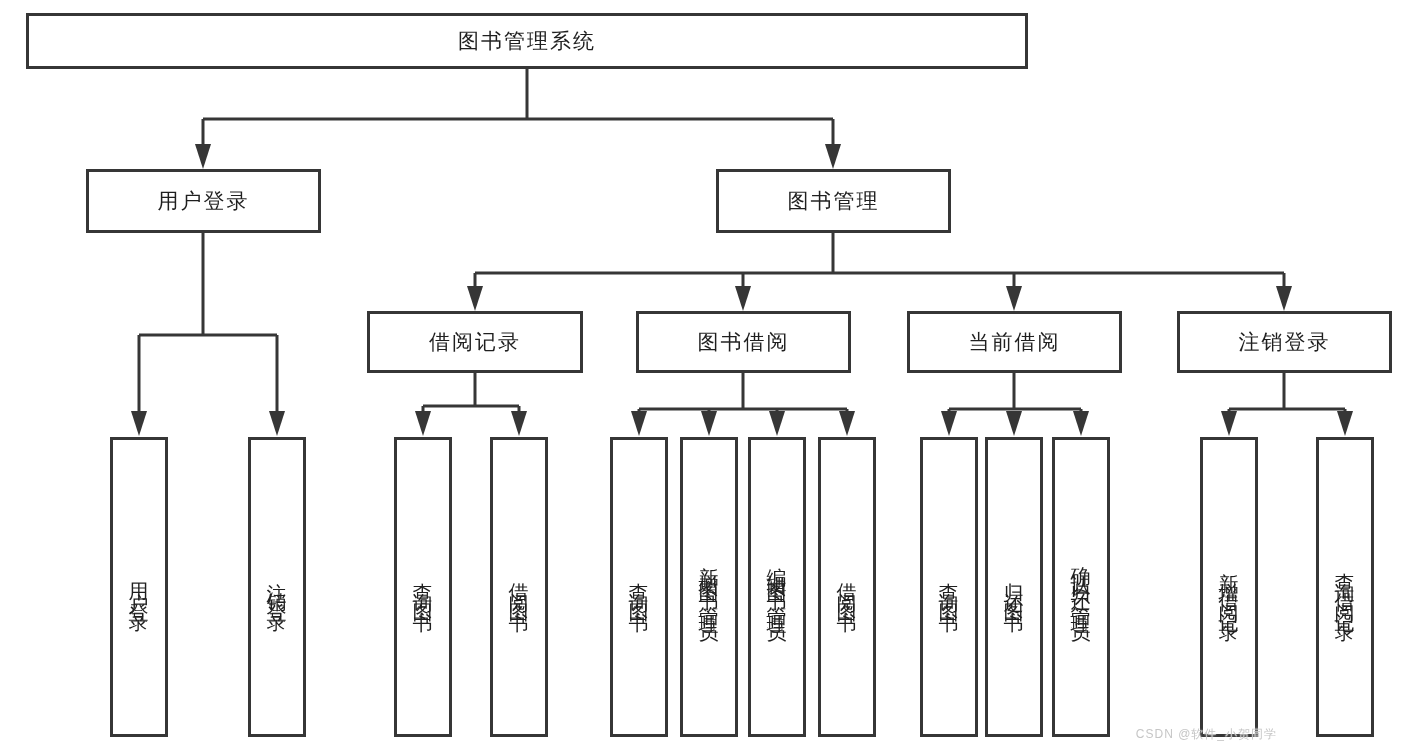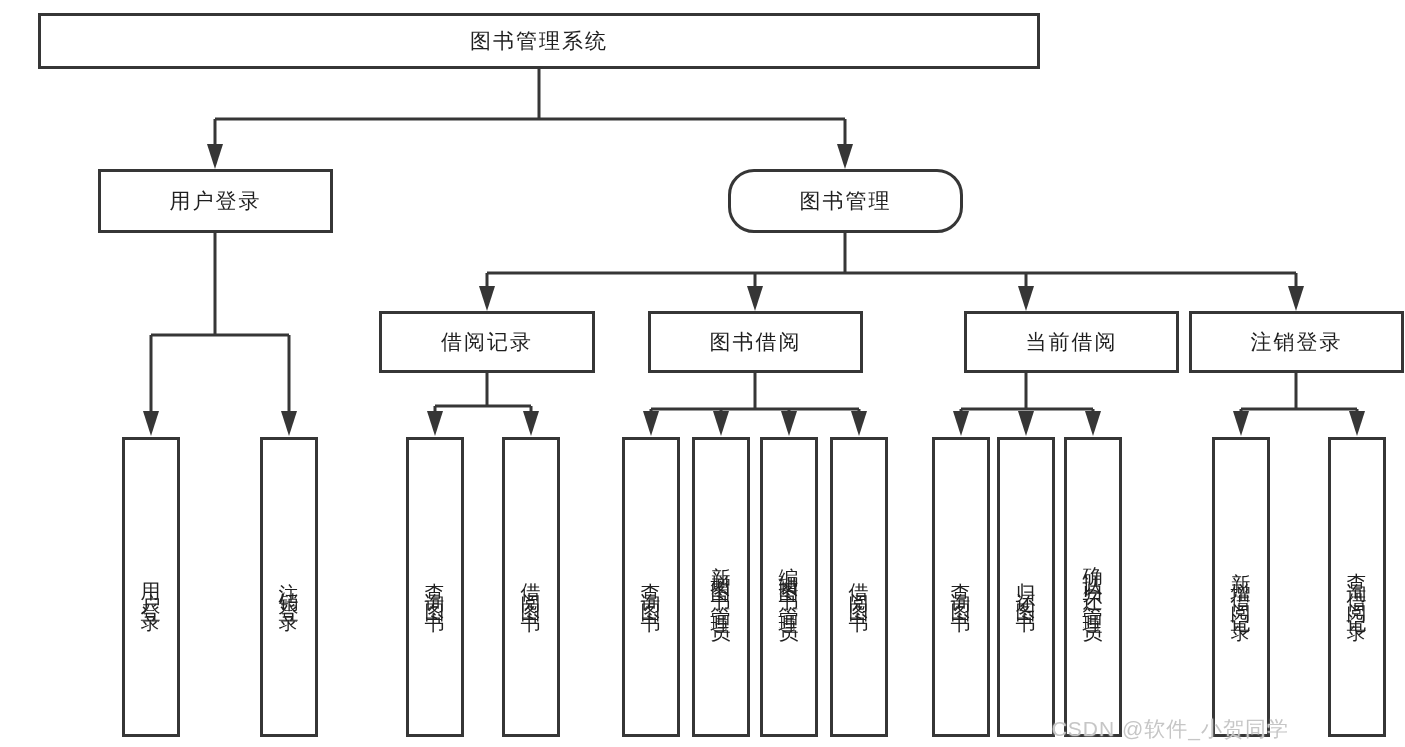--- a/index.html
+++ b/index.html
@@ -4,21 +4,21 @@
 <style>
   html,body{margin:0;padding:0;}
   body{
     width:1405px;height:747px;
     background:#ffffff;
     position:relative;
     overflow:hidden;
     font-family:"Liberation Sans","DejaVu Sans",sans-serif;
     color:#1f1f1f;
   }
-  #stage{position:absolute;left:16px;top:0;width:1279px;height:747px;}
+  #stage{position:absolute;left:4px;top:0;width:1279px;height:747px;}
   svg.wires{position:absolute;left:0;top:0;z-index:0;}
   .node{
     position:absolute;
     box-sizing:border-box;
     background:#ffffff;
     border:3px solid #363636;
     display:flex;
     align-items:center;
     justify-content:center;
     z-index:1;
@@ -37,21 +37,21 @@
     letter-spacing:10px;
     line-height:1;
     white-space:normal;
   }
   .node.leaf.long .lbl{letter-spacing:8px;}
   #watermark{
     position:absolute;
     right:6px;
     bottom:4px;
     z-index:2;
-    font-size:21px;
+    font-size:12px;
     color:#c6c6c6;
     text-shadow:0 0 2px #ffffff;
     letter-spacing:1px;
   }
 </style>
 </head>
 <body>
 
 <div id="stage">
 
@@ -105,31 +105,31 @@
     </g>
   </svg>
 
   <div class="node" style="left:22px;top:13px;width:1002px;height:56px;">
     <span class="lbl">图书管理系统</span>
   </div>
 
   <div class="node" style="left:82px;top:169px;width:235px;height:64px;">
     <span class="lbl">用户登录</span>
   </div>
-  <div class="node" style="left:712px;top:169px;width:235px;height:64px;border-radius:26px;">
+  <div class="node" style="left:712px;top:169px;width:235px;height:64px;">
     <span class="lbl">图书管理</span>
   </div>
 
   <div class="node" style="left:363px;top:311px;width:216px;height:62px;">
     <span class="lbl">借阅记录</span>
   </div>
   <div class="node" style="left:632px;top:311px;width:215px;height:62px;">
     <span class="lbl">图书借阅</span>
   </div>
-  <div class="node" style="left:903px;top:311px;width:215px;height:62px;margin-left:45px;">
+  <div class="node" style="left:903px;top:311px;width:215px;height:62px;">
     <span class="lbl">当前借阅</span>
   </div>
   <div class="node" style="left:1173px;top:311px;width:215px;height:62px;">
     <span class="lbl">注销登录</span>
   </div>
 
   <div class="node leaf" style="left:106px;top:437px;width:58px;height:300px;">
     <span class="lbl">用户登录</span>
   </div>
   <div class="node leaf" style="left:244px;top:437px;width:58px;height:300px;">

